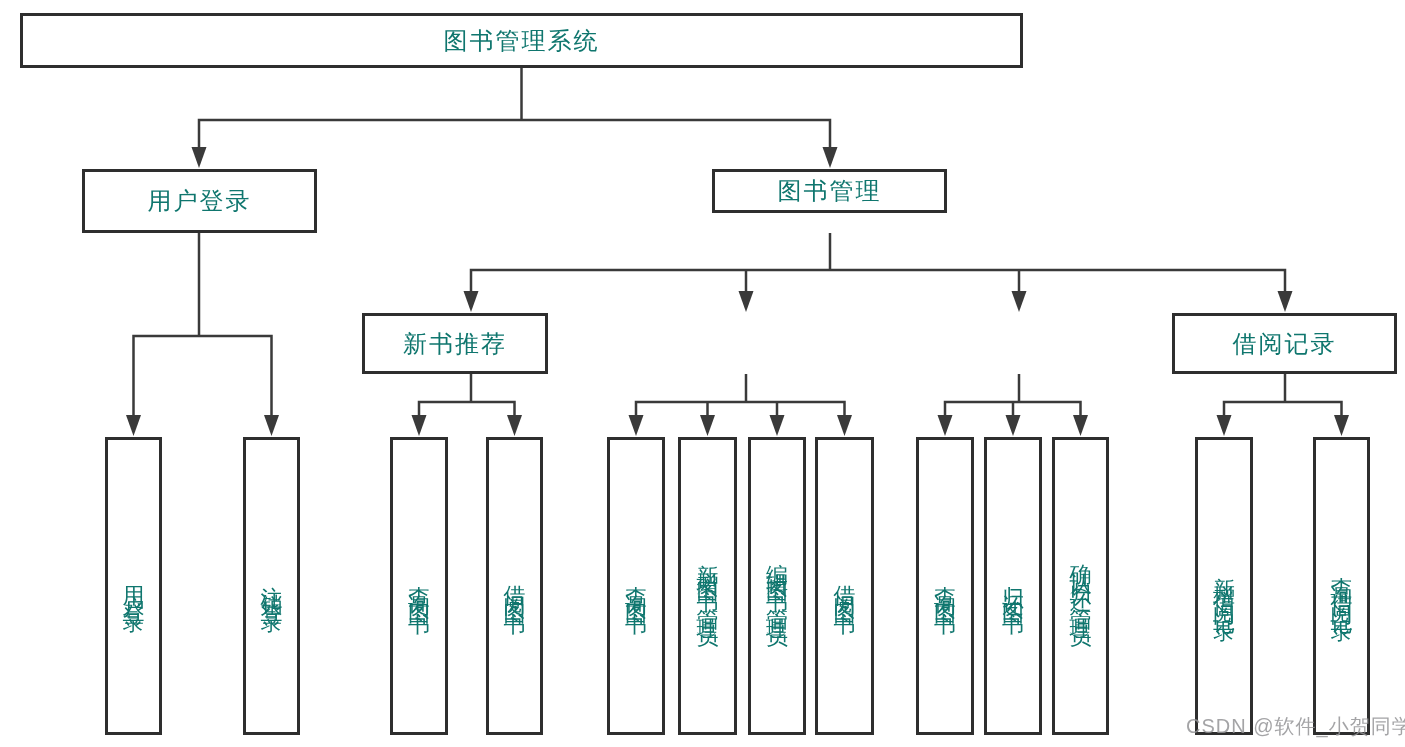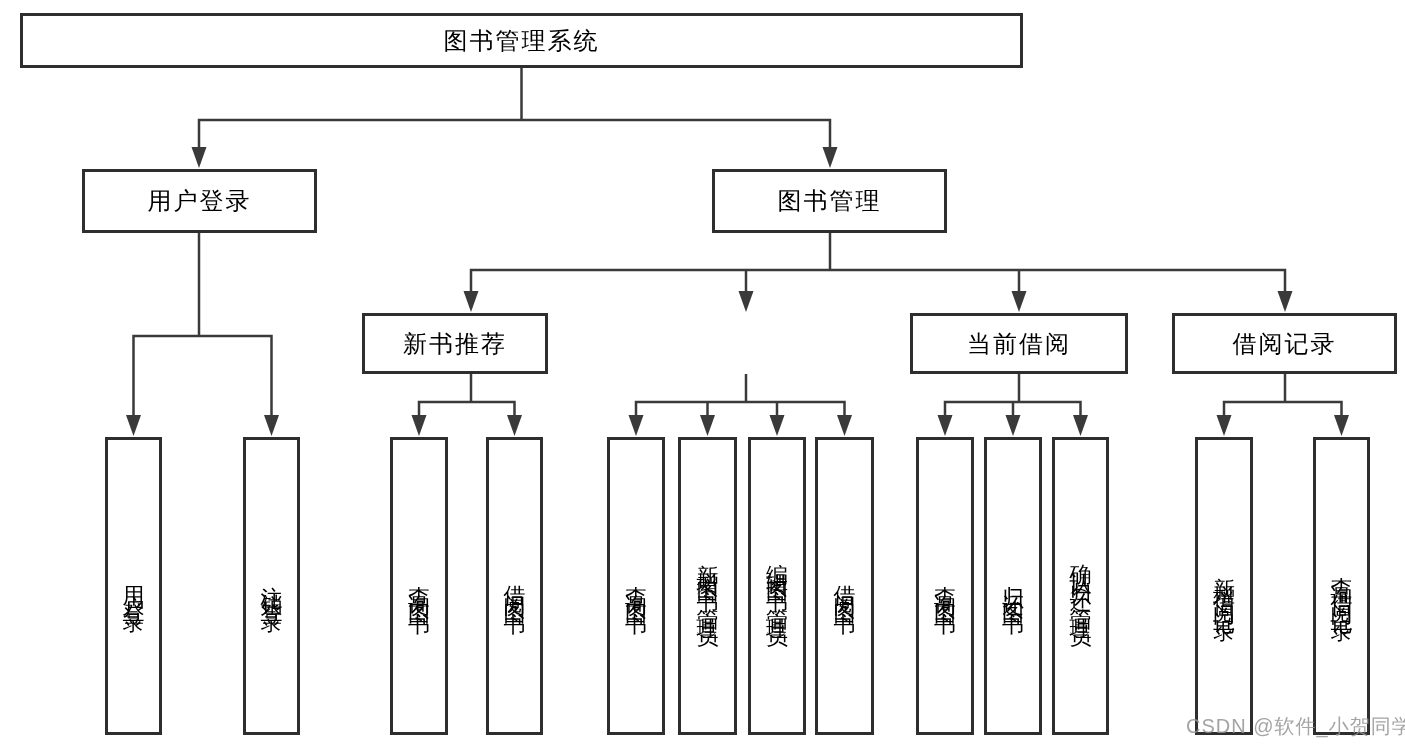--- a/index.html
+++ b/index.html
@@ -22,21 +22,21 @@
     height: 747px;
   }
   .box {
     position: absolute;
     box-sizing: border-box;
     border: 3px solid #2e2e2e;
     background: #ffffff;
     display: flex;
     align-items: center;
     justify-content: center;
-    color: #000000;
+    color: #0f766e;
   }
   .box.h {
     font-size: 24px;
     letter-spacing: 2px;
     white-space: nowrap;
   }
   .box.v {
     font-size: 22px;
     letter-spacing: 9px;
     writing-mode: vertical-rl;
@@ -113,24 +113,23 @@
       <polygon points="1073,415 1088,415 1080.5,436"></polygon>
 
       <polygon points="1216.5,415 1231.5,415 1224,436"></polygon>
       <polygon points="1334,415 1349,415 1341.5,436"></polygon>
     </g>
   </svg>
 
   <div class="box h" style="left:20px; top:13px; width:1003px; height:55px">图书管理系统</div>
 
   <div class="box h" style="left:82px; top:169px; width:235px; height:64px">用户登录</div>
-  <div class="box h" style="left:712px; top:169px; width:235px; height:64px">图书管理</div>
+  <div class="box h" style="left:712px; top:169px; width:235px; height:44px">图书管理</div>
 
   <div class="box h" style="left:362px; top:313px; width:186px; height:61px">新书推荐</div>
-  <div class="box h" style="left:910px; top:313px; width:218px; height:61px">当前借阅</div>
   <div class="box h" style="left:1172px; top:313px; width:225px; height:61px">借阅记录</div>
 
   <div class="box v" style="left:105px; top:437px; width:57px; height:298px">用户登录</div>
   <div class="box v" style="left:243px; top:437px; width:57px; height:298px">注销登录</div>
 
   <div class="box v" style="left:390px; top:437px; width:58px; height:298px">查询图书</div>
   <div class="box v" style="left:486px; top:437px; width:57px; height:298px">借阅图书</div>
 
   <div class="box v" style="left:607px; top:437px; width:58px; height:298px">查询图书</div>
   <div class="box v" style="left:678px; top:437px; width:59px; height:298px">新增图书（管理员）</div>

